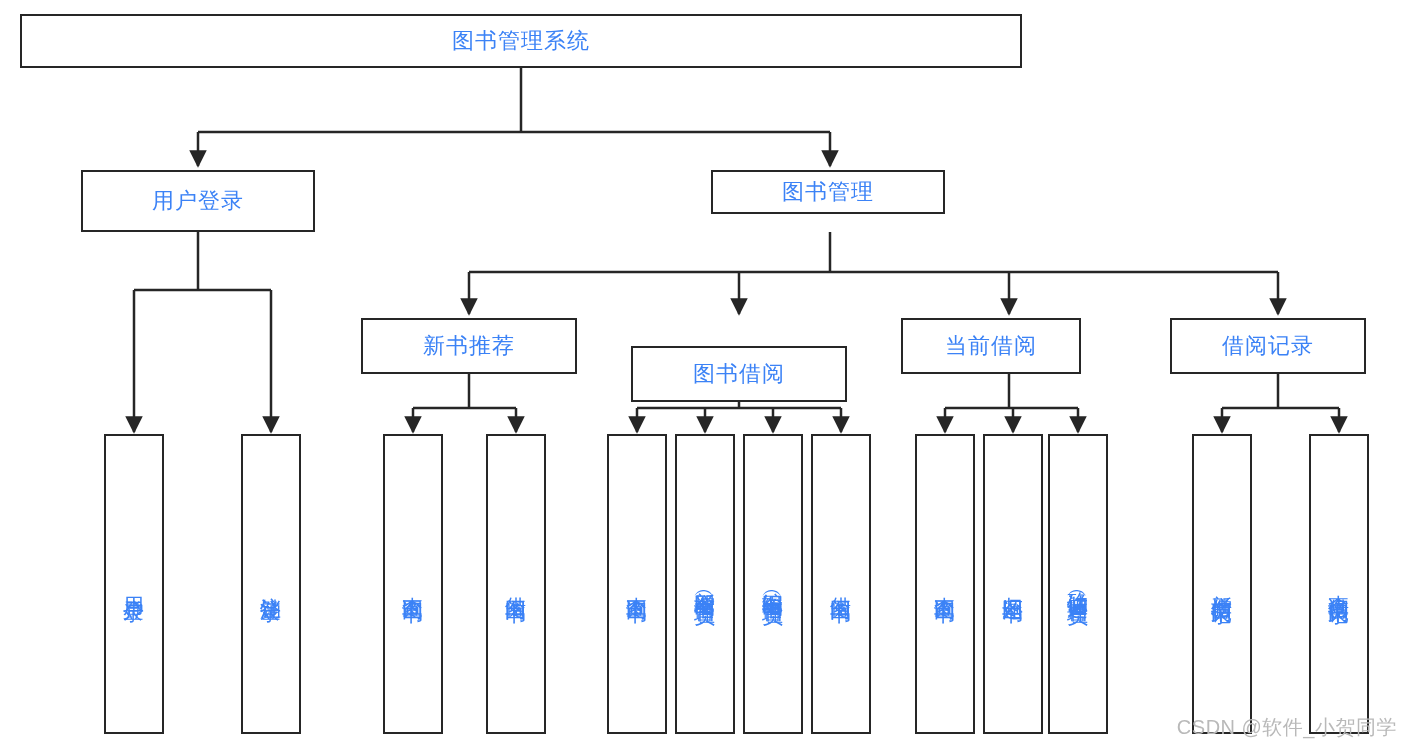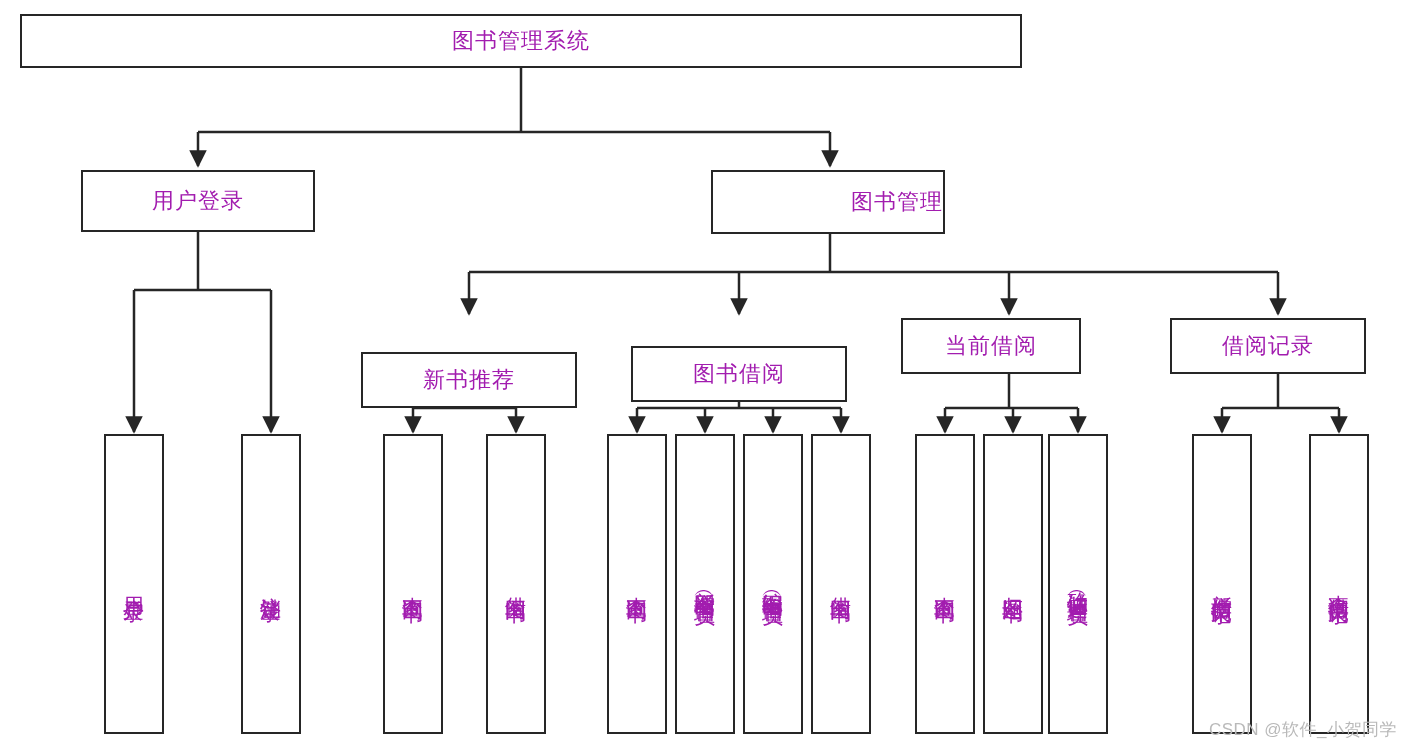--- a/index.html
+++ b/index.html
@@ -18,21 +18,21 @@
     overflow: hidden;
   }
   .node {
     position: absolute;
     box-sizing: border-box;
     border: 2px solid #262626;
     background: #ffffff;
     display: flex;
     align-items: center;
     justify-content: center;
-    color: #a21caf;
+    color: #3b82f6;
   }
   .node.horiz {
     font-size: 22px;
     letter-spacing: 1px;
   }
   .node.vert {
     writing-mode: vertical-rl;
     text-orientation: upright;
     font-size: 21px;
     letter-spacing: 2px;
@@ -49,21 +49,21 @@
     left: 0;
     top: 0;
     width: 1405px;
     height: 747px;
     pointer-events: none;
   }
   .watermark {
     position: absolute;
     right: 8px;
     bottom: 6px;
-    font-size: 17px;
+    font-size: 20px;
     color: #b9b9b9;
     letter-spacing: 0.5px;
     white-space: nowrap;
   }
 </style>
 </head>
 <body>
 
 <div id="canvas">
 
@@ -117,25 +117,25 @@
     </g>
   </svg>
 
   <div class="node horiz" style="left:20px; top:14px; width:1002px; height:54px;">
     <span>图书管理系统</span>
   </div>
 
   <div class="node horiz" style="left:81px; top:170px; width:234px; height:62px;">
     <span>用户登录</span>
   </div>
-  <div class="node horiz" style="left:711px; top:170px; width:234px; height:64px;justify-content:flex-end;">
+  <div class="node horiz" style="left:711px; top:170px; width:234px; height:44px;">
     <span>图书管理</span>
   </div>
 
-  <div class="node horiz" style="left:361px; top:318px; width:216px; height:56px;margin-top:34px;">
+  <div class="node horiz" style="left:361px; top:318px; width:216px; height:56px;">
     <span>新书推荐</span>
   </div>
   <div class="node horiz" style="left:631px; top:318px; width:216px; height:56px;margin-top:28px;">
     <span>图书借阅</span>
   </div>
   <div class="node horiz" style="left:901px; top:318px; width:180px; height:56px;">
     <span>当前借阅</span>
   </div>
   <div class="node horiz" style="left:1170px; top:318px; width:196px; height:56px;">
     <span>借阅记录</span>

